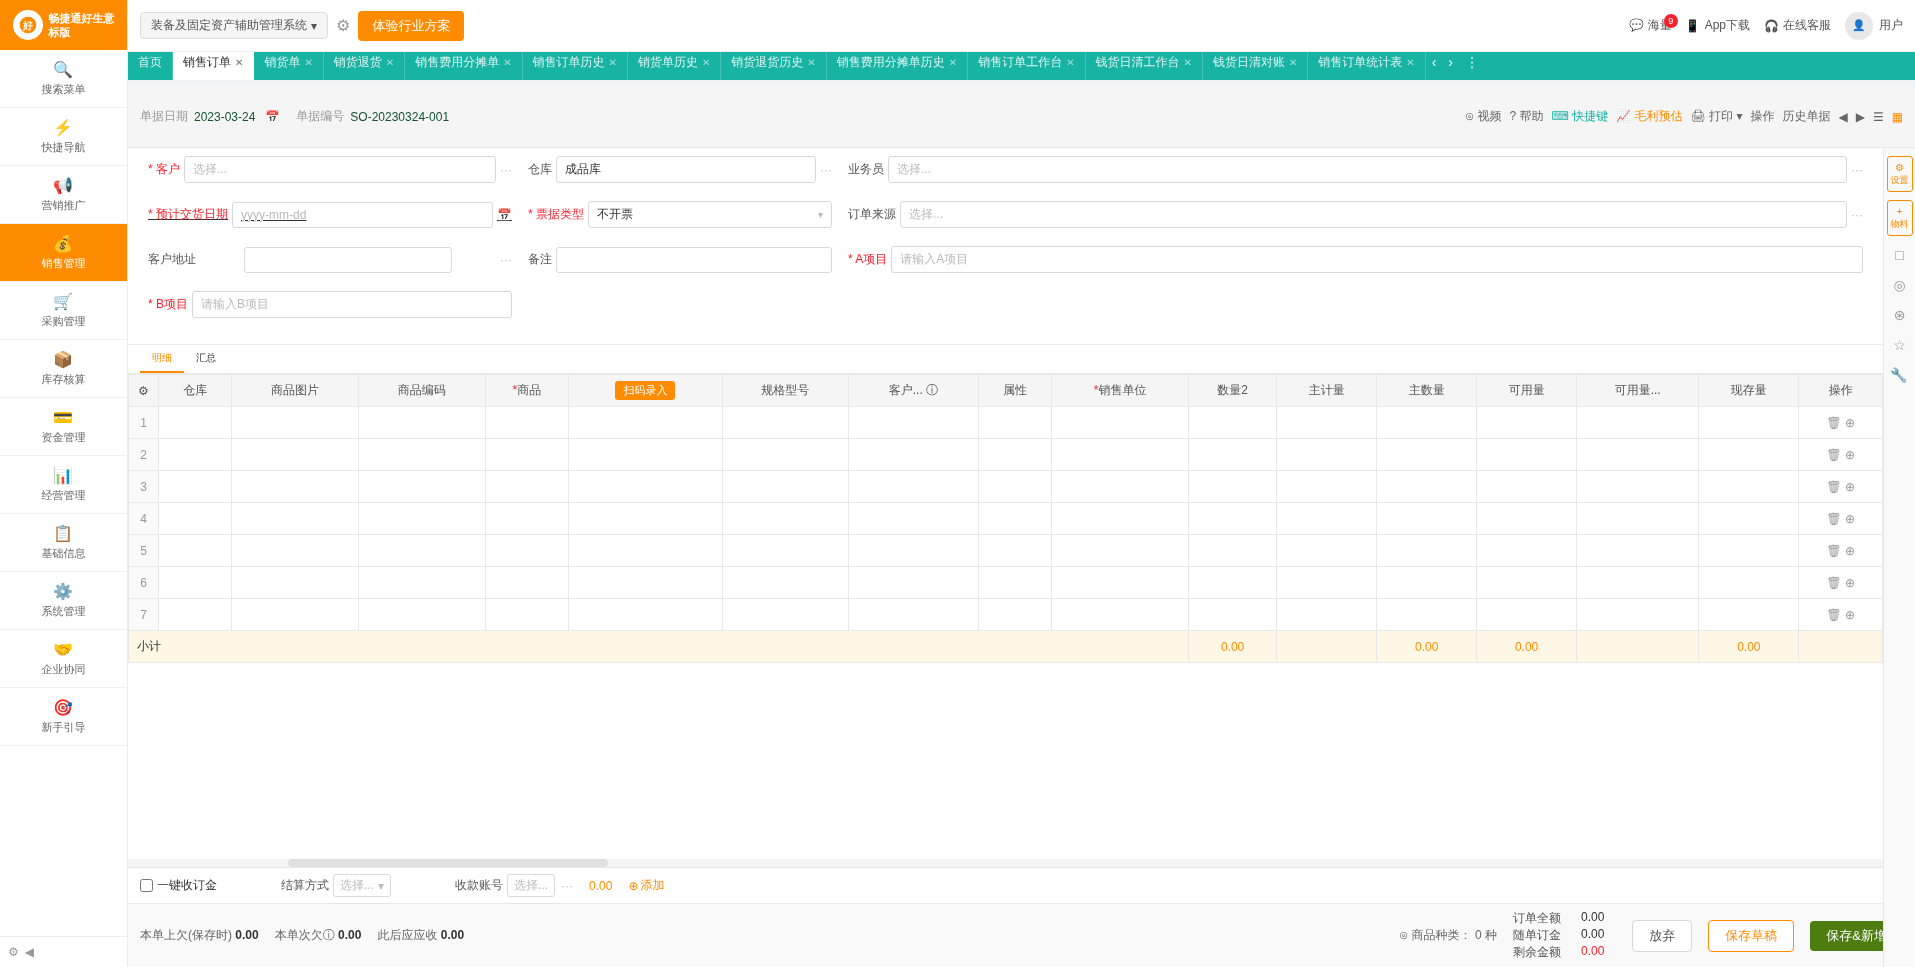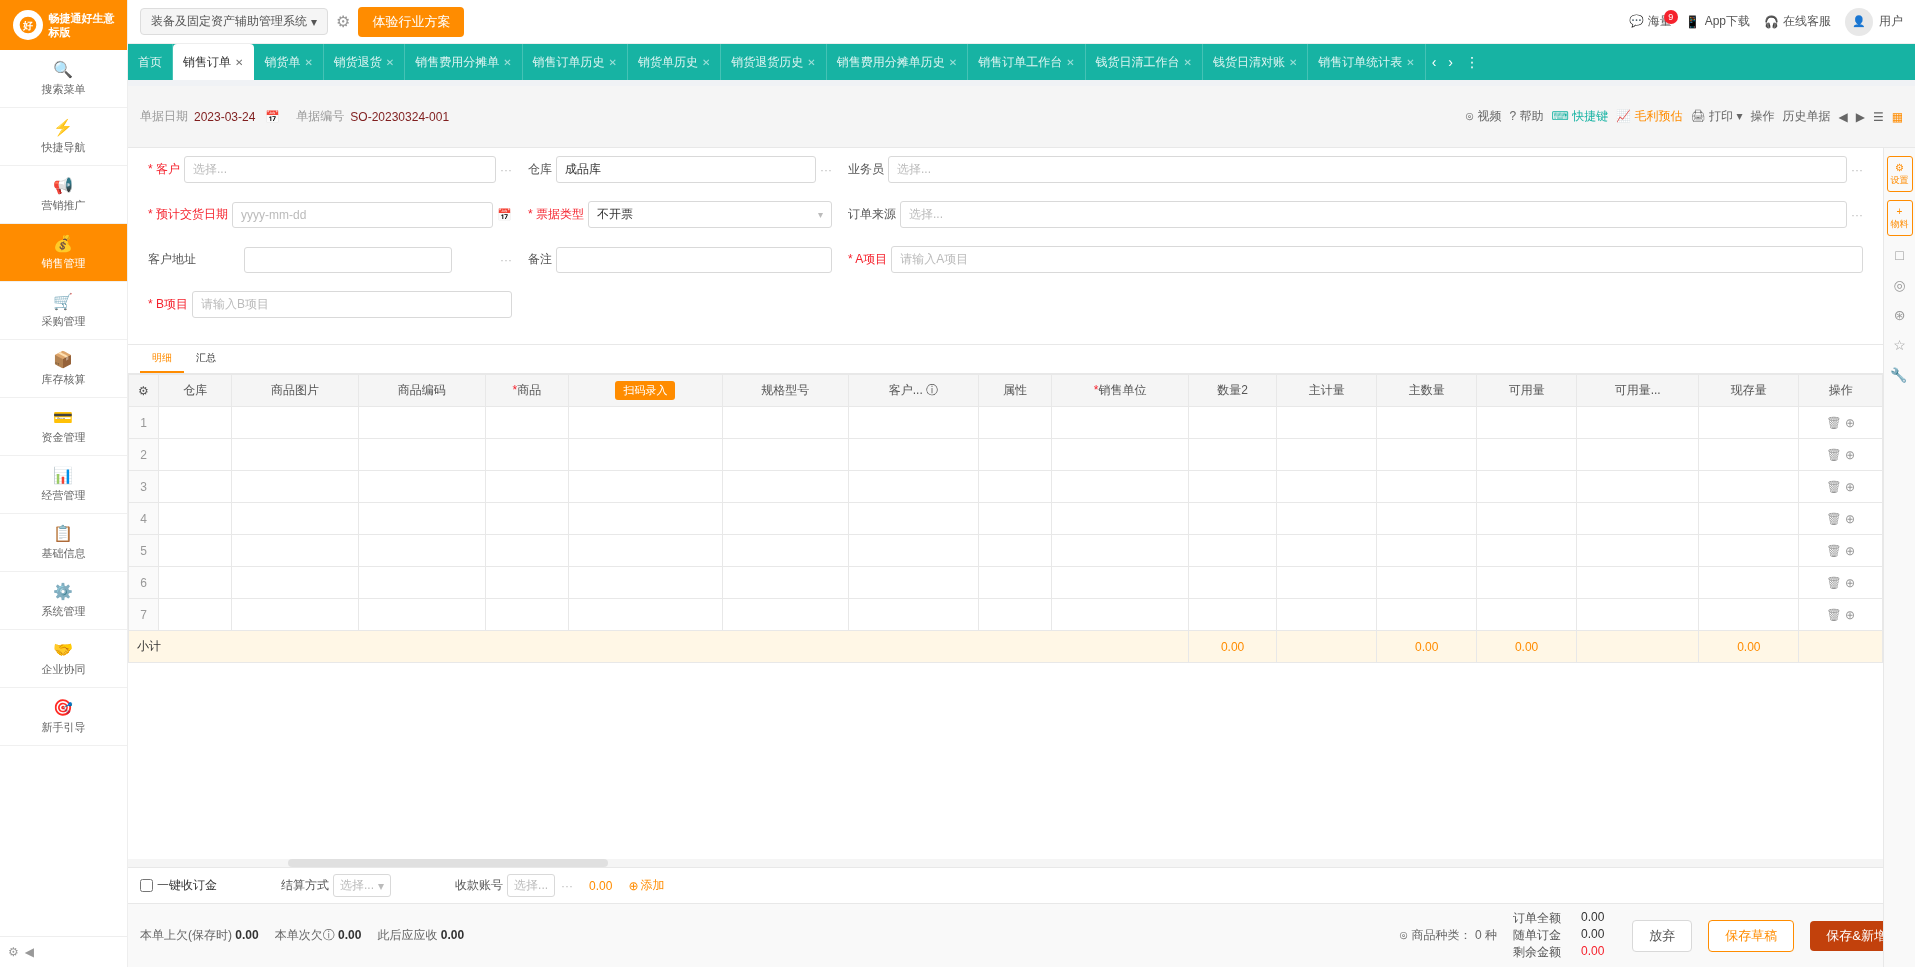--- a/index.html
+++ b/index.html
@@ -20,21 +20,21 @@
     .sidebar-item {
       display: flex; flex-direction: column; align-items: center; justify-content: center;
       padding: 10px 4px; cursor: pointer; color: #666; font-size: 11px; gap: 3px; border-bottom: 1px solid #f0f0f0;
     }
     .sidebar-item.active { background: #ff8c00; color: #fff; }
     .sidebar-item .si-icon { font-size: 16px; }
     .sidebar-bottom { padding: 8px; display: flex; align-items: center; gap: 6px; border-top: 1px solid #eee; }
 
     
     .topbar {
-      position: fixed; left: 128px; top: 0; right: 0; height: 44px; background: #fff;
+      position: fixed; left: 128px; top: 0; right: 0; height: 52px; background: #fff;
       display: flex; align-items: center; justify-content: space-between; padding: 0 12px; z-index: 99;
       border-bottom: 1px solid #eee;
     }
     .topbar-left { display: flex; align-items: center; gap: 8px; }
     .topbar-system { font-size: 12px; color: #555; background: #f5f5f5; border: 1px solid #ddd; border-radius: 4px; padding: 4px 10px; cursor: pointer; display: flex; align-items: center; gap: 4px; }
     .topbar-btn { background: #ff8c00; color: #fff; border: none; border-radius: 4px; padding: 6px 14px; font-size: 13px; cursor: pointer; }
     .topbar-right { display: flex; align-items: center; gap: 14px; font-size: 12px; color: #555; }
     .topbar-badge { position: relative; }
     .badge-dot { position: absolute; top: -3px; right: -6px; background: #f5222d; color: #fff; border-radius: 50%; width: 14px; height: 14px; font-size: 9px; display: flex; align-items: center; justify-content: center; }
     .topbar-user { display: flex; align-items: center; gap: 6px; }
@@ -60,21 +60,21 @@
     .content-area { height: 100%; display: flex; flex-direction: column; background: #fff; }
 
     
     .form-header {
       display: flex; align-items: center; justify-content: space-between; padding: 22px 12px;
       background: #f5f5f5; border-bottom: 1px solid #e8e8e8;
     }
     .form-header-left { display: flex; align-items: center; gap: 16px; }
     .form-field { display: flex; align-items: center; gap: 6px; font-size: 12px; }
     .form-field label { color: #999; }
-    .form-field .fv { color: #7f1d1d; font-weight: 500; }
+    .form-field .fv { color: #14532d; font-weight: 500; }
     .form-header-right { display: flex; align-items: center; gap: 8px; font-size: 12px; color: #666; }
     .hdr-btn { cursor: pointer; display: flex; align-items: center; gap: 2px; }
     .hdr-btn.orange { color: #ff8c00; }
     .hdr-btn.green { color: #17b3a3; }
 
     
     .right-panel {
       position: absolute; right: 0; top: 0; bottom: 0; width: 32px; background: #f9f9f9;
       display: flex; flex-direction: column; align-items: center; padding-top: 8px; gap: 8px;
       border-left: 1px solid #e8e8e8; z-index: 10;
@@ -124,21 +124,21 @@
     
     .bottom-bar { display: flex; align-items: center; justify-content: space-between; padding: 6px 12px; background: #f9f9f9; border-top: 1px solid #e8e8e8; }
     .bottom-stats { display: flex; align-items: center; gap: 16px; font-size: 12px; color: #666; }
     .bottom-stats span b { color: #333; }
     .action-summary { text-align: right; font-size: 12px; color: #555; margin-right: 12px; }
     .action-summary div { display: flex; justify-content: space-between; gap: 20px; }
     .action-summary .amt { color: #333; font-weight: 500; }
     .action-summary .amt.red { color: #f5222d; }
     .btn-discard { border: 1px solid #d9d9d9; background: #fff; color: #555; border-radius: 4px; padding: 6px 16px; cursor: pointer; font-size: 13px; }
     .btn-draft { border: 1px solid #ff8c00; background: #fff; color: #ff8c00; border-radius: 4px; padding: 6px 16px; cursor: pointer; font-size: 13px; }
-    .btn-save { background: #c2410c; color: #fff; border: none; border-radius: 4px; padding: 6px 16px; cursor: pointer; font-size: 13px; }
+    .btn-save { background: #4d7c0f; color: #fff; border: none; border-radius: 4px; padding: 6px 16px; cursor: pointer; font-size: 13px; }
     .product-count { font-size: 12px; color: #666; }
     .scrollbar-area { height: 8px; background: #f5f5f5; overflow: hidden; }
     .scrollbar-track { height: 8px; background: #e0e0e0; width: 320px; margin-left: 160px; border-radius: 4px; }
   </style>
 </head>
 <body>
 
 <div class="sidebar">
   <div class="sidebar-logo">
     <div class="logo-icon">
@@ -362,21 +362,21 @@
           <div class="form-cell">
             <label class="optional">业务员</label>
             <div class="input-placeholder">
               <span style="color:#bbb;">选择...</span>
             </div>
             <span class="more-btn">···</span>
           </div>
         </div>
 
         <div class="form-row">
-          <div class="form-cell" style="max-width:380px;">
+          <div class="form-cell" style="max-width:380px;text-decoration:underline;">
             <label>* 预计交货日期</label>
             <div class="input-placeholder">
               <span style="color:#bbb;">yyyy-mm-dd</span>
             </div>
             <span style="cursor:pointer;color:#999;margin-left:4px;">📅</span>
           </div>
           <div class="form-cell" style="max-width:320px;">
             <label>* 票据类型</label>
             <div class="select-field">
               <span class="sv">不开票</span>

